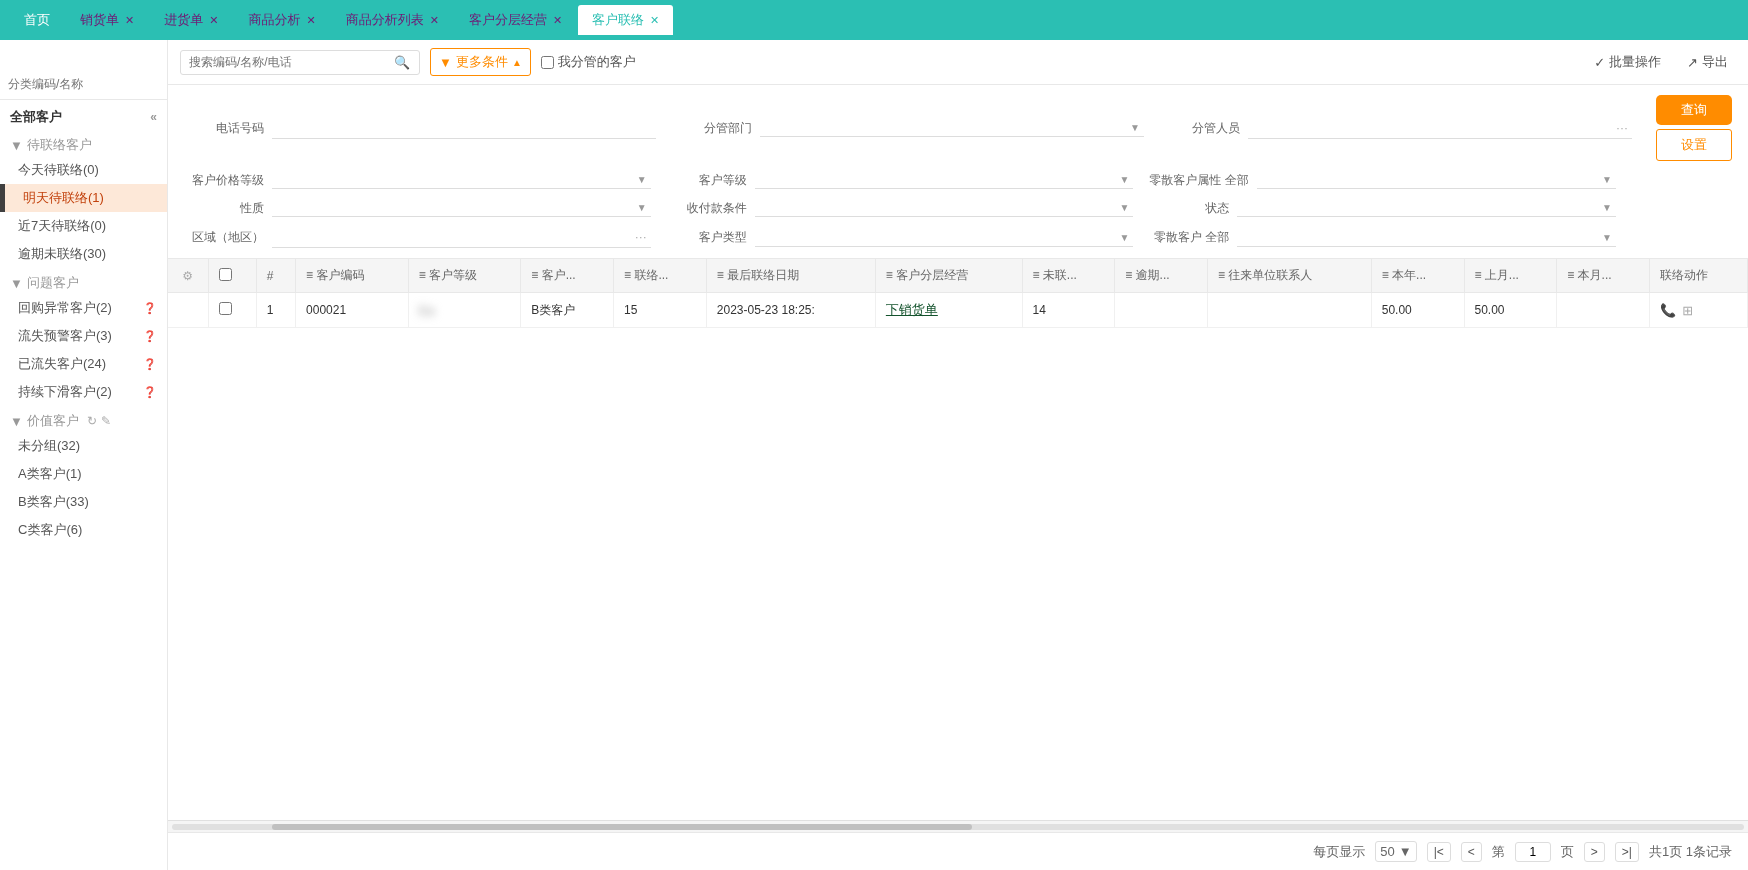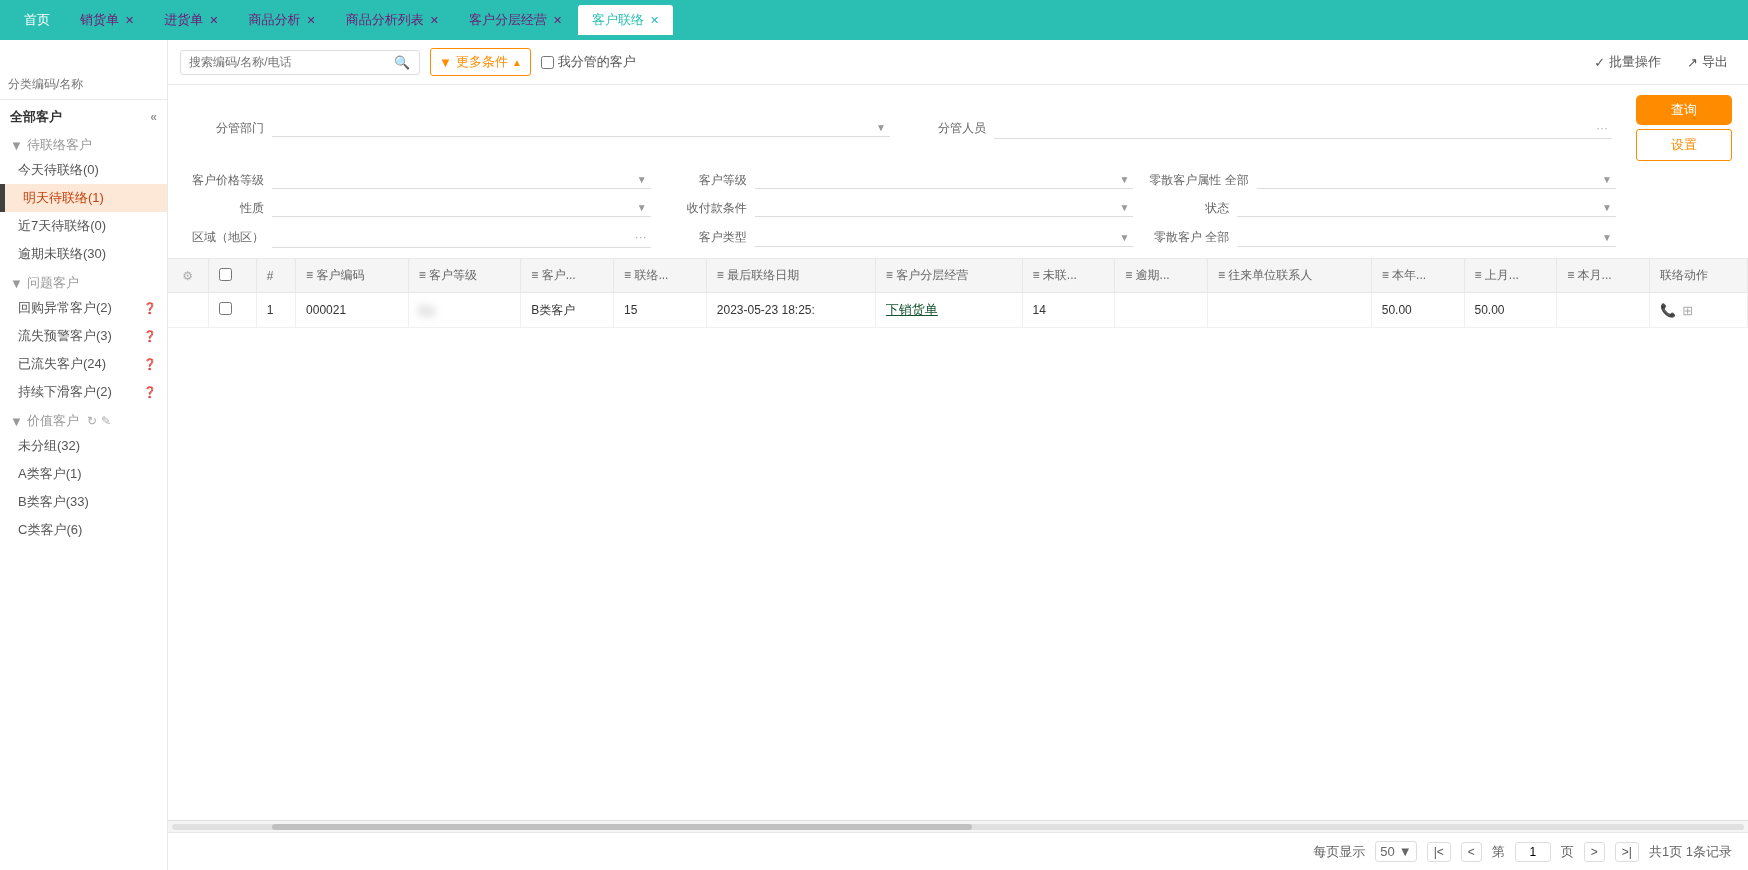--- a/index.html
+++ b/index.html
@@ -219,21 +219,21 @@
       padding: 6px 18px;
       cursor: pointer;
       font-size: 13px;
       white-space: nowrap;
     }
     .filter-set-btn {
       background: #fff;
       color: #ff8c00;
       border: 1px solid #ff8c00;
       border-radius: 3px;
-      padding: 6px 34px;
+      padding: 6px 24px;
       cursor: pointer;
       font-size: 13px;
       white-space: nowrap;
     }
 
     
     .table-container {
       flex: 1;
       background: #fff;
       overflow: auto;
@@ -460,20 +460,24 @@
         <div class="export-btn">
           <span>↗</span>
           <span>导出</span>
         </div>
       </div>
     </div>
 
     <div class="filter-panel">
 
       <div class="filter-row">
+        <div class="filter-field">
+          <span class="filter-label">电话号码</span>
+          <input class="filter-input" type="text" value="" style="">
+        </div>
         <div class="filter-field">
           <span class="filter-label">分管部门</span>
           <div class="filter-select">
             <span></span>
             <span class="chevron">▼</span>
           </div>
         </div>
         <div class="filter-field">
           <span class="filter-label">分管人员</span>
           <div style="flex:1; border-bottom:1px solid #ddd; padding:3px 4px; display:flex; align-items:center; justify-content:flex-end;">

